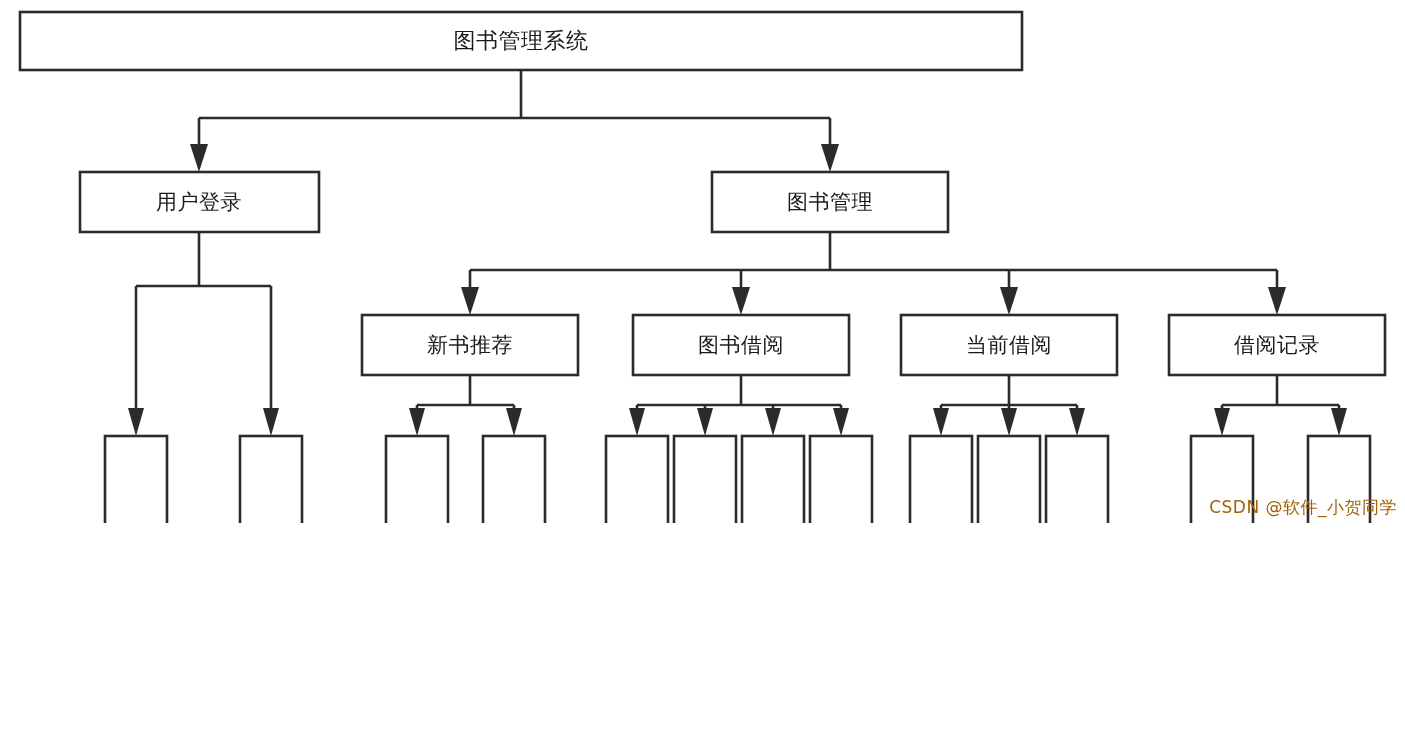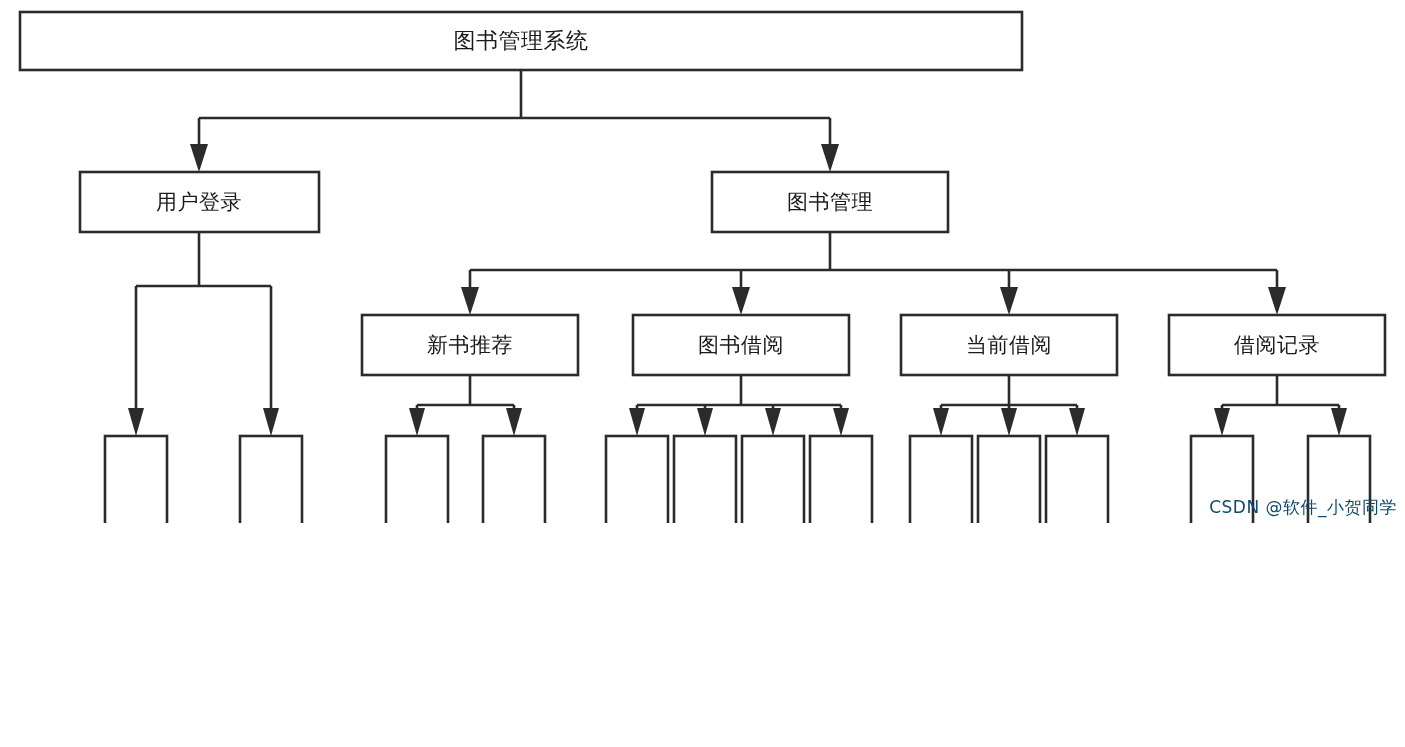--- a/index.html
+++ b/index.html
@@ -71,21 +71,21 @@
   }
   .vlabel.center-start {
     align-items: center;
   }
   .watermark {
     position: absolute;
     right: 8px;
     bottom: 4px;
     font-family: "DejaVu Sans", "Liberation Sans", sans-serif;
     font-size: 17px;
-    color: #0c4a6e;
+    color: #a16207;
     letter-spacing: 0.5px;
     white-space: nowrap;
     user-select: none;
   }
 </style>
 </head>
 <body>
 
 <div id="diagram-root">
 

